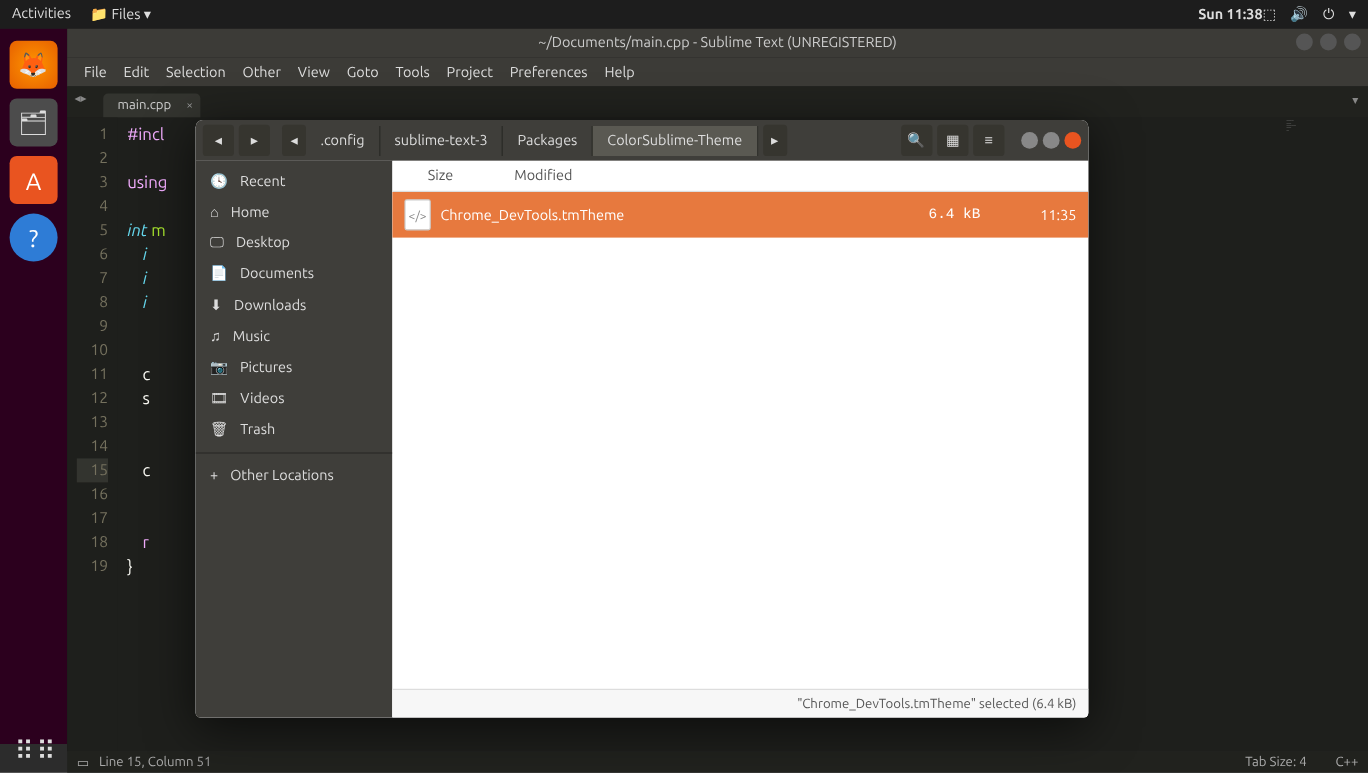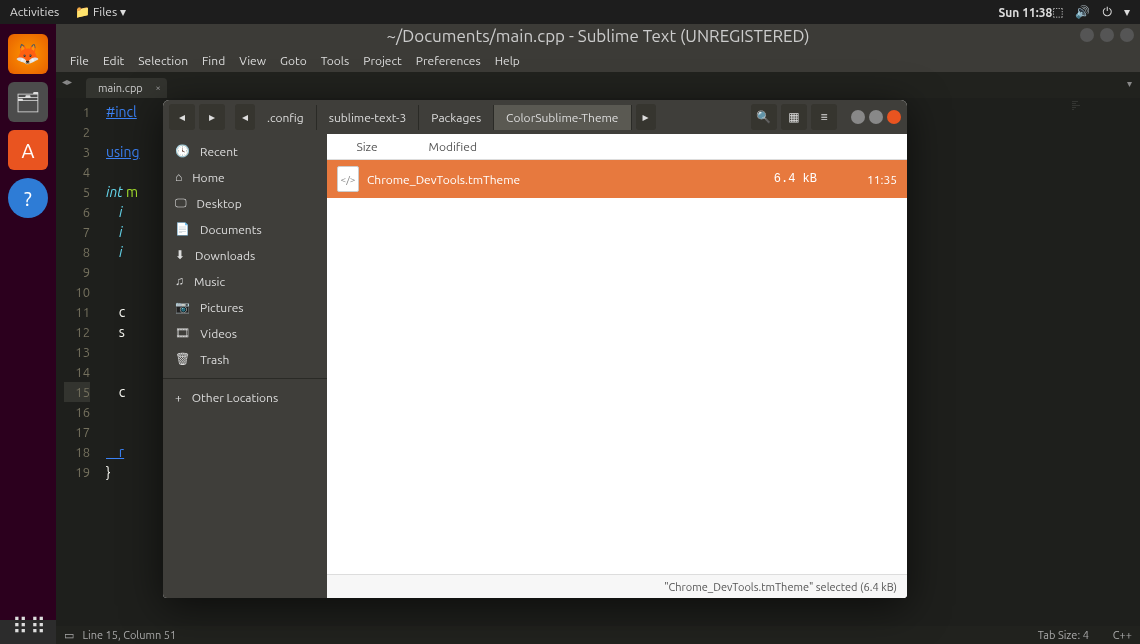--- a/index.html
+++ b/index.html
@@ -16,35 +16,35 @@
 .dock .app { width: 40px; height: 40px; border-radius: 6px; display: flex; align-items: center; justify-content: center; font-size: 20px; }
 .dock .firefox { background: radial-gradient(circle, #ff9500, #e66000); color: #fff; }
 .dock .files { background: #4c4c4c; color: #ddd; }
 .dock .software { background: #e95420; color: #fff; }
 .dock .help { background: #2e7cd6; color: #fff; border-radius: 50%; }
 .dock .sublime { background: #3a3a3a; color: #ff9800; }
 .grid-btn { position: absolute; left: 12px; bottom: 14px; color: #ddd; font-size: 22px; letter-spacing: 2px; line-height: 8px; }
 
 
 .sublime { position: absolute; left: 56px; top: 24px; right: 0; bottom: 18px; background: #1e1f1c; display: flex; flex-direction: column; }
-.sublime-title { height: 24px; background: #3c3b37; color: #ccc; text-align: center; font-size: 17px; line-height: 24px; position: relative; }
+.sublime-title { height: 24px; background: #3c3b37; color: #ccc; text-align: center; font-size: 12px; line-height: 24px; position: relative; }
 .sublime-title .win-controls { position: absolute; right: 6px; top: 4px; display: flex; gap: 6px; }
 .sublime-title .wc { width: 14px; height: 14px; border-radius: 50%; background: #555; }
 .sublime-menu { height: 24px; background: #3c3b37; display: flex; gap: 2px; padding: 0 8px; align-items: center; }
 .sublime-menu span { color: #ddd; font-size: 12px; padding: 2px 6px; cursor: pointer; }
 .tab-bar { height: 26px; background: #21221e; display: flex; align-items: flex-end; padding-left: 30px; position: relative; }
 .tab-bar .nav-arrows { position: absolute; left: 6px; top: 4px; color: #888; font-size: 10px; }
 .tab-bar .tab { background: #33342f; color: #ccc; font-size: 11px; padding: 4px 24px 4px 12px; border-radius: 4px 4px 0 0; position: relative; }
 .tab-bar .tab .close { position: absolute; right: 6px; top: 4px; color: #999; font-size: 10px; }
 .tab-bar .menu-icon { position: absolute; right: 8px; top: 6px; color: #888; font-size: 10px; }
 .editor { flex: 1; display: flex; background: #1e1f1c; font-family: "Consolas", monospace; font-size: 14px; position: relative; }
 .gutter { width: 42px; background: #1e1f1c; color: #75715e; text-align: right; padding: 4px 8px; line-height: 20px; font-size: 13px; }
 .gutter .line.active { background: #33342f; }
 .code { padding: 4px 8px; line-height: 20px; white-space: pre; }
-.kw-red { color: #3b82f6; text-decoration: underline; }
+.kw-red { color: #f0abfc; }
 .kw-blue { color: #66d9ef; font-style: italic; }
 .kw-green { color: #a6e22e; }
 .kw-white { color: #f8f8f2; }
 .minimap { position: absolute; right: 0; top: 0; width: 70px; height: 100px; opacity: 0.3; font-size: 2px; color: #aaa; padding: 2px; }
 .status-bar { position: absolute; left: 56px; right: 0; bottom: 0; height: 18px; background: #21221e; color: #aaa; font-size: 11px; display: flex; align-items: center; padding: 0 8px; }
 .status-bar .sb-left { display: flex; gap: 8px; align-items: center; }
 .status-bar .sb-right { margin-left: auto; display: flex; gap: 24px; text-align: center; }
 
 
 .file-dialog { position: absolute; left: 163px; top: 100px; width: 744px; height: 498px; background: #f7f7f7; box-shadow: 0 8px 40px rgba(0,0,0,0.6); border-radius: 6px 6px 4px 4px; display: flex; flex-direction: column; overflow: hidden; }
@@ -106,21 +106,21 @@
     <div class="win-controls">
       <div class="wc"></div>
       <div class="wc"></div>
       <div class="wc"></div>
     </div>
   </div>
   <div class="sublime-menu">
     <span>File</span>
     <span>Edit</span>
     <span>Selection</span>
-    <span>Find</span>
+    <span>Other</span>
     <span>View</span>
     <span>Goto</span>
     <span>Tools</span>
     <span>Project</span>
     <span>Preferences</span>
     <span>Help</span>
   </div>
   <div class="tab-bar">
     <div class="nav-arrows">◂▸</div>
     <div class="tab">

